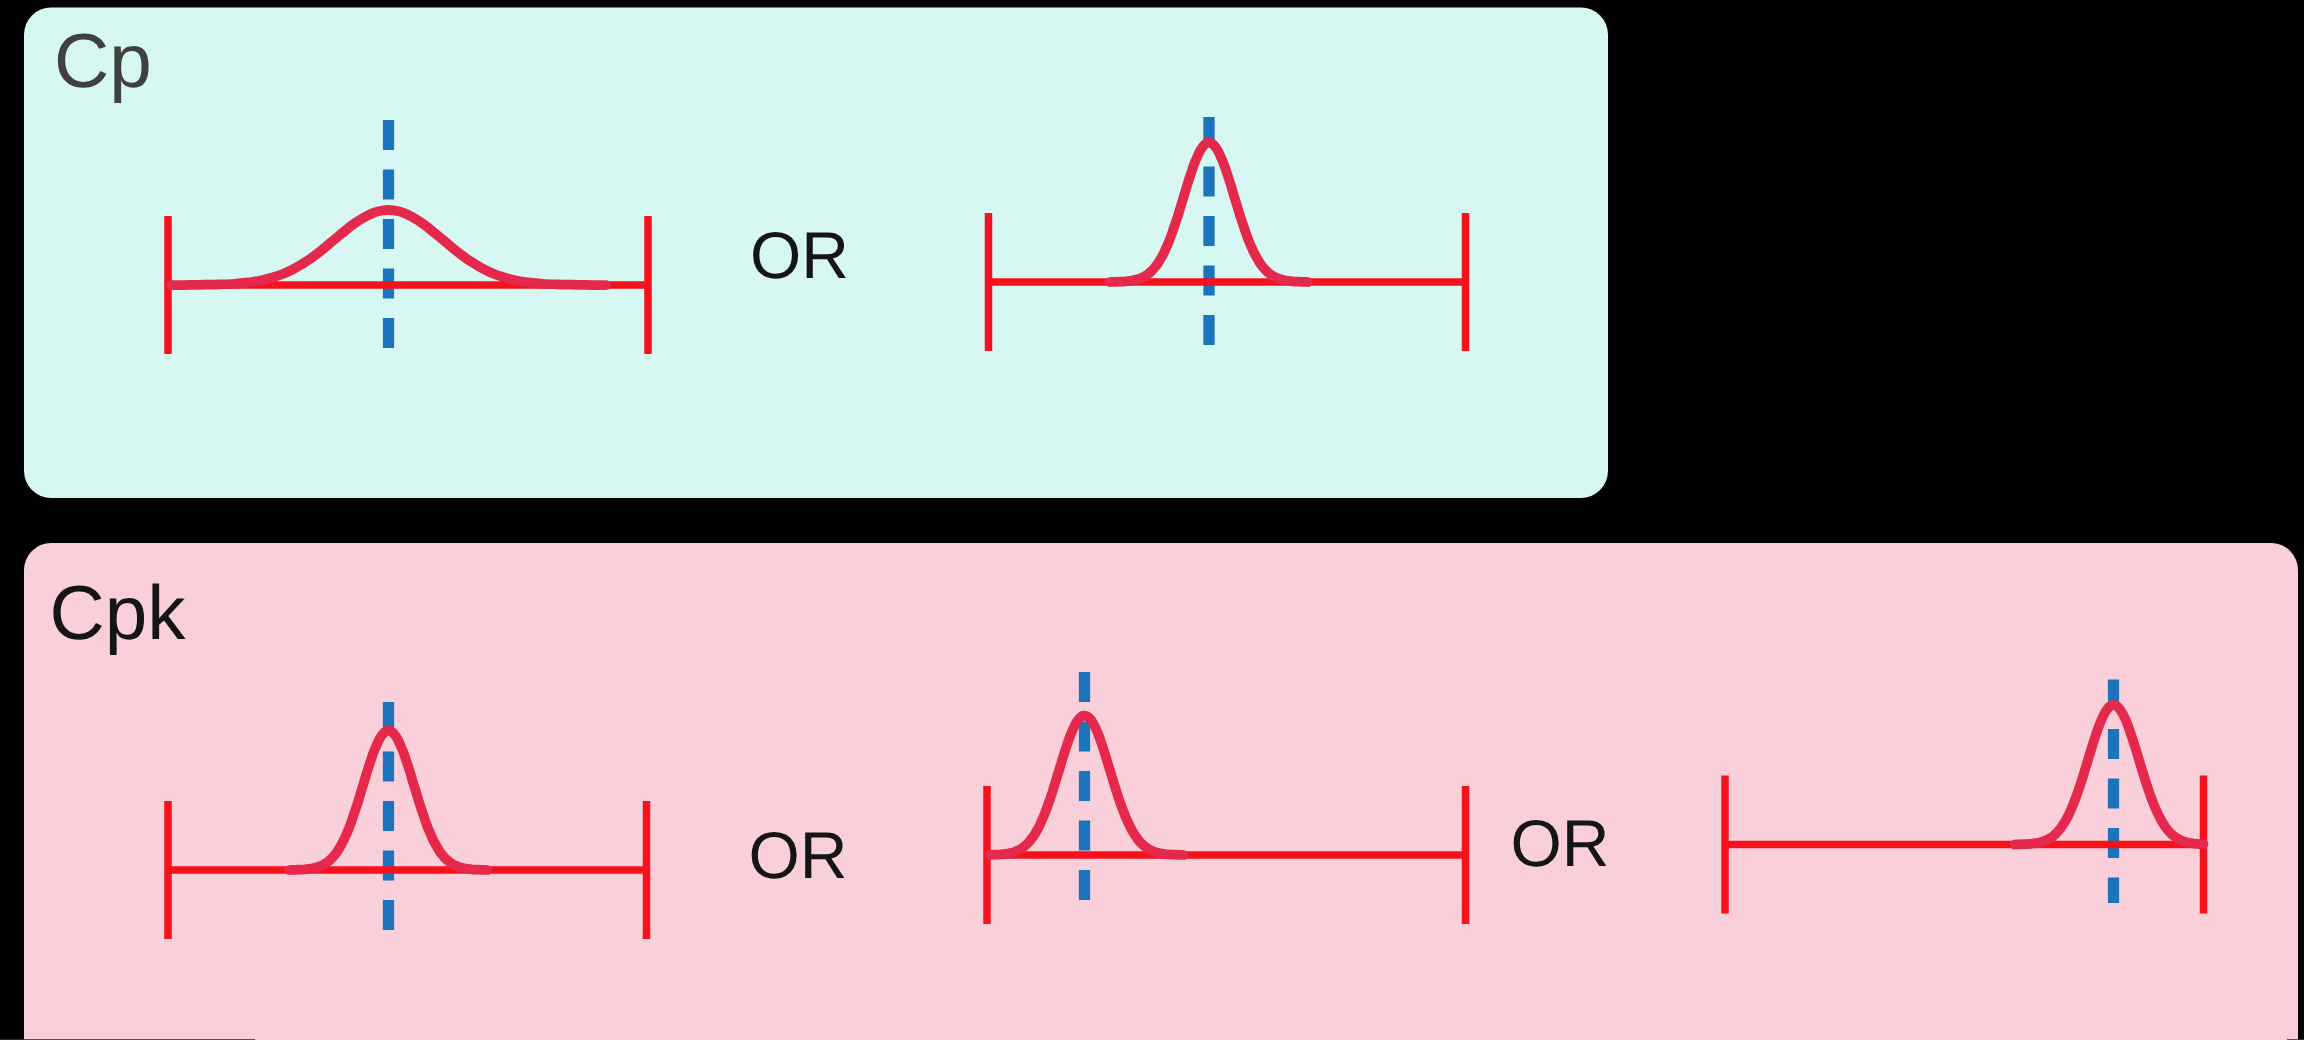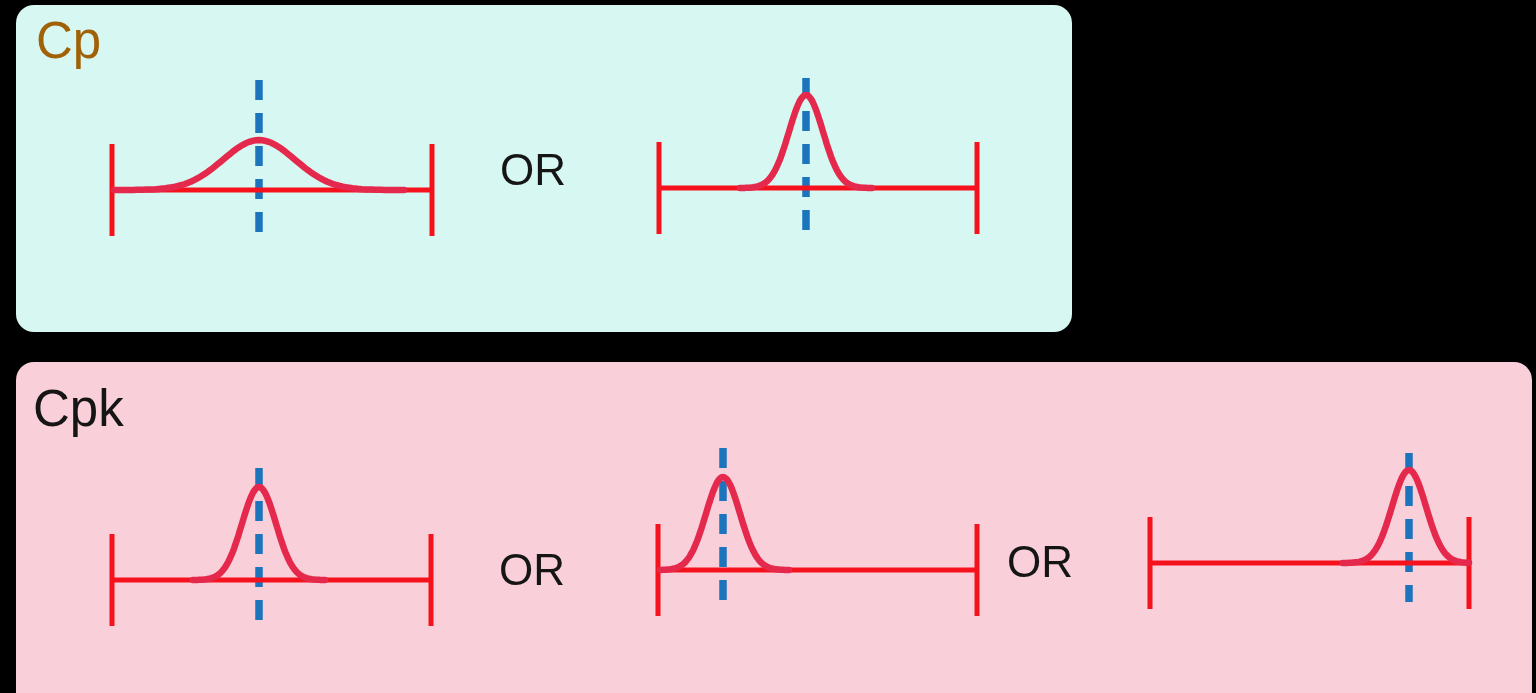--- a/index.html
+++ b/index.html
@@ -57,21 +57,21 @@
   #diagram-canvas text {
     font-family: "Liberation Sans", sans-serif;
   }
 </style>
 </head>
 <body style="background: rgb(0, 0, 0);">
 
 <div id="stage" style="background: rgb(0, 0, 0);">
 
   <div id="cp-panel" class="panel" style="background: rgb(215, 247, 242);">
-    <div class="panel-label" style="color: #a16207;">Cp</div>
+    <div class="panel-label" style="color: #404040;">Cp</div>
   </div>
 
   <div id="cpk-panel" class="panel" style="background: rgb(249, 207, 218);">
     <div class="panel-label" style="color: rgb(21, 21, 21);">Cpk</div>
   </div>
 
   <svg id="diagram-canvas" viewBox="0 0 1536 693" xmlns="http://www.w3.org/2000/svg">
       <g>
         <line x1="259" y1="80" x2="259" y2="233" stroke="#1c74bc" stroke-width="7.5" stroke-dasharray="20 13"></line>
         <line x1="112" y1="190" x2="432" y2="190" stroke="#f5121c" stroke-width="5"></line>

